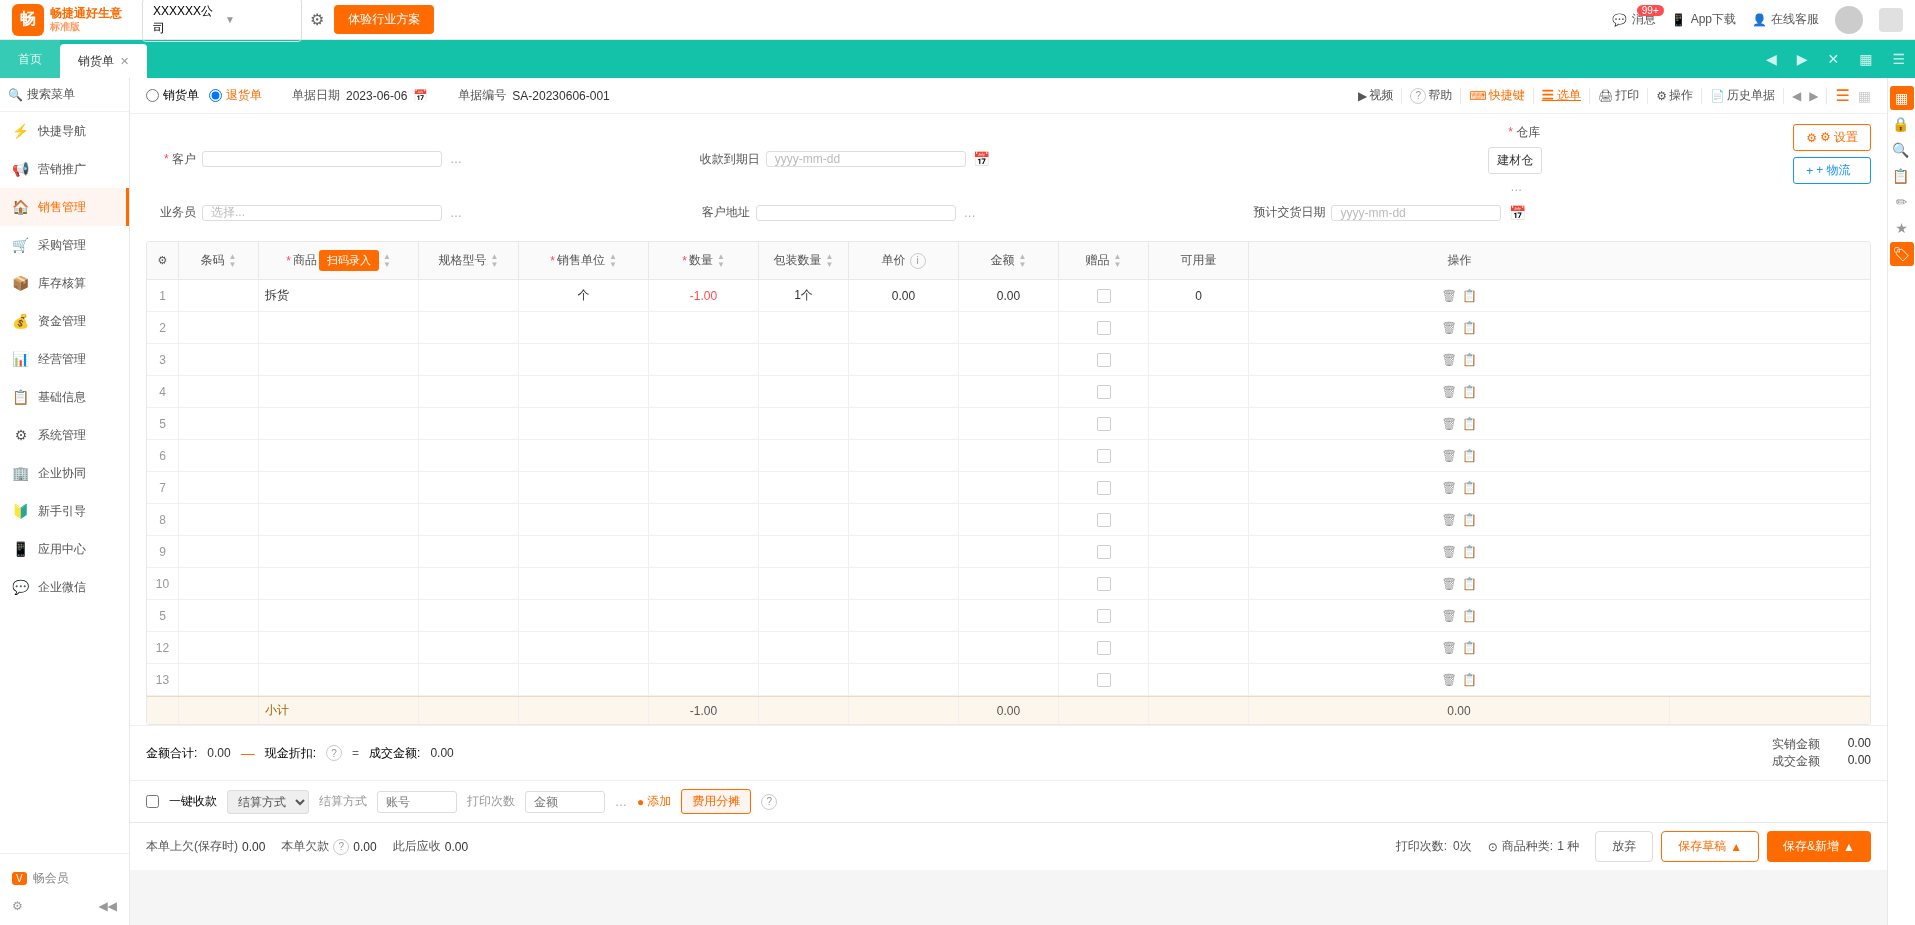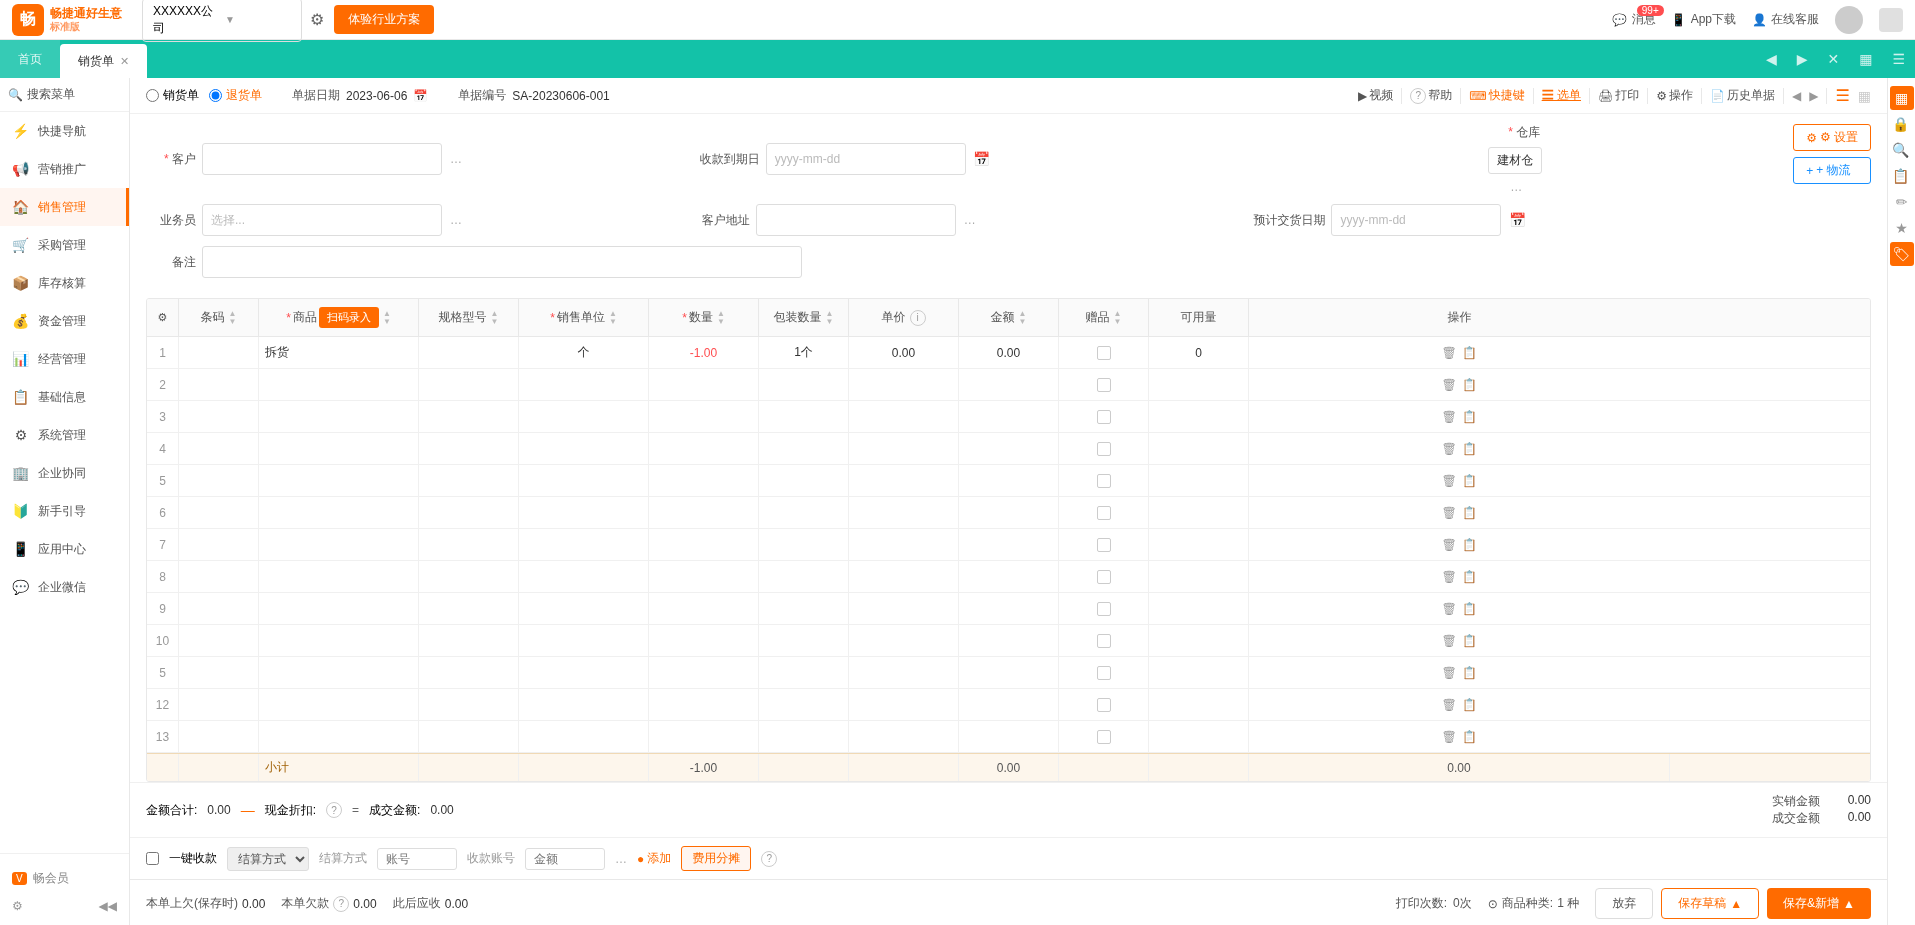--- a/index.html
+++ b/index.html
@@ -57,21 +57,21 @@
     .date-label { color: #555; }
     .date-value { color: #333; font-weight: 500; }
     .doc-num { display: flex; align-items: center; gap: 6px; margin-left: 20px; }
     .toolbar-actions { margin-left: auto; display: flex; align-items: center; gap: 8px; }
     
     
     .form-fields { padding: 10px 16px; }
     .form-row { display: flex; align-items: center; margin-bottom: 10px; gap: 0; }
     .form-field { display: flex; align-items: center; gap: 6px; flex: 1; }
     .field-label { color: #555; min-width: 50px; text-align: right; white-space: nowrap; }
-    .field-input { border: 1px solid #ddd; border-radius: 3px; padding: 4px 8px; flex: 1; height: 32px; color: #333; background: white; display: flex; align-items: center; cursor: text; max-width: 220px; }
+    .field-input { border: 1px solid #ddd; border-radius: 3px; padding: 4px 8px; flex: 1; height: 16px; color: #333; background: white; display: flex; align-items: center; cursor: text; max-width: 220px; }
     .field-dots { color: #aaa; cursor: pointer; margin-left: 2px; }
     .field-cal { color: #aaa; cursor: pointer; margin-left: 2px; font-size: 14px; }
     .action-btn { padding: 4px 12px; border-radius: 3px; cursor: pointer; font-size: 12px; text-align: center; }
     .action-btn.setup { background: white; border: 1px solid #ff6b00; color: #ff6b00; display: flex; align-items: center; gap: 3px; }
     .action-btn.logistics { background: white; border: 1px solid #1890ff; color: #1890ff; display: flex; align-items: center; gap: 3px; }
     
     
     .table-container { margin: 0 16px; border: 1px solid #e8e8e8; border-radius: 3px; overflow: hidden; }
     .table-header { background: #fafafa; display: grid; grid-template-columns: 28px 60px 140px 90px 120px 100px 80px 100px 80px 100px 80px 1fr 100px 80px; border-bottom: 1px solid #e8e8e8; }
     .th { padding: 8px 6px; color: #555; font-weight: normal; border-right: 1px solid #e8e8e8; display: flex; align-items: center; justify-content: center; gap: 2px; font-size: 11px; }
@@ -347,26 +347,20 @@
               </div>
               <div class="form-field" style="margin-left:30px;">
                 <span class="field-label">预计交货日期</span>
                 <div class="field-input" style="max-width:170px;color:#bbb;">
                   <span style="color:#bbb;">yyyy-mm-dd</span>
                 </div>
                 <span class="field-cal">📅</span>
               </div>
             </div>
 
-            <div class="form-row">
-              <div class="form-field">
-                <span class="field-label">备注</span>
-                <div class="field-input" style="max-width:600px;flex:1;"></div>
-              </div>
-            </div>
           </div>
 
           <div style="display:flex;flex-direction:column;gap:6px;padding-left:16px;min-width:90px;">
             <button class="action-btn setup">
               <span>⚙</span>
               <span>⚙ 设置</span>
             </button>
             <button class="action-btn logistics">
               <span>+</span>
               <span>+ 物流</span>
@@ -745,21 +739,21 @@
       </div>
 
       <div class="payment-row">
         <input type="checkbox" style="">
         <span>一键收款</span>
         <select class="payment-select">
           <option>结算方式</option>
         </select>
         <span style="color:#999;">结算方式</span>
         <input class="payment-input" type="text" placeholder="账号" style="">
-        <span style="color:#999;">收款账号</span>
+        <span style="color:#999;">打印次数</span>
         <input class="payment-input" type="text" placeholder="金额" style="">
         <span style="color:#aaa;cursor:pointer;">…</span>
         <button class="add-btn">
           <span style="color:#ff6b00;">●</span>
           <span>添加</span>
         </button>
         <button class="fee-btn active">
           <span>费用分摊</span>
         </button>
         <span class="q-icon">?</span>

